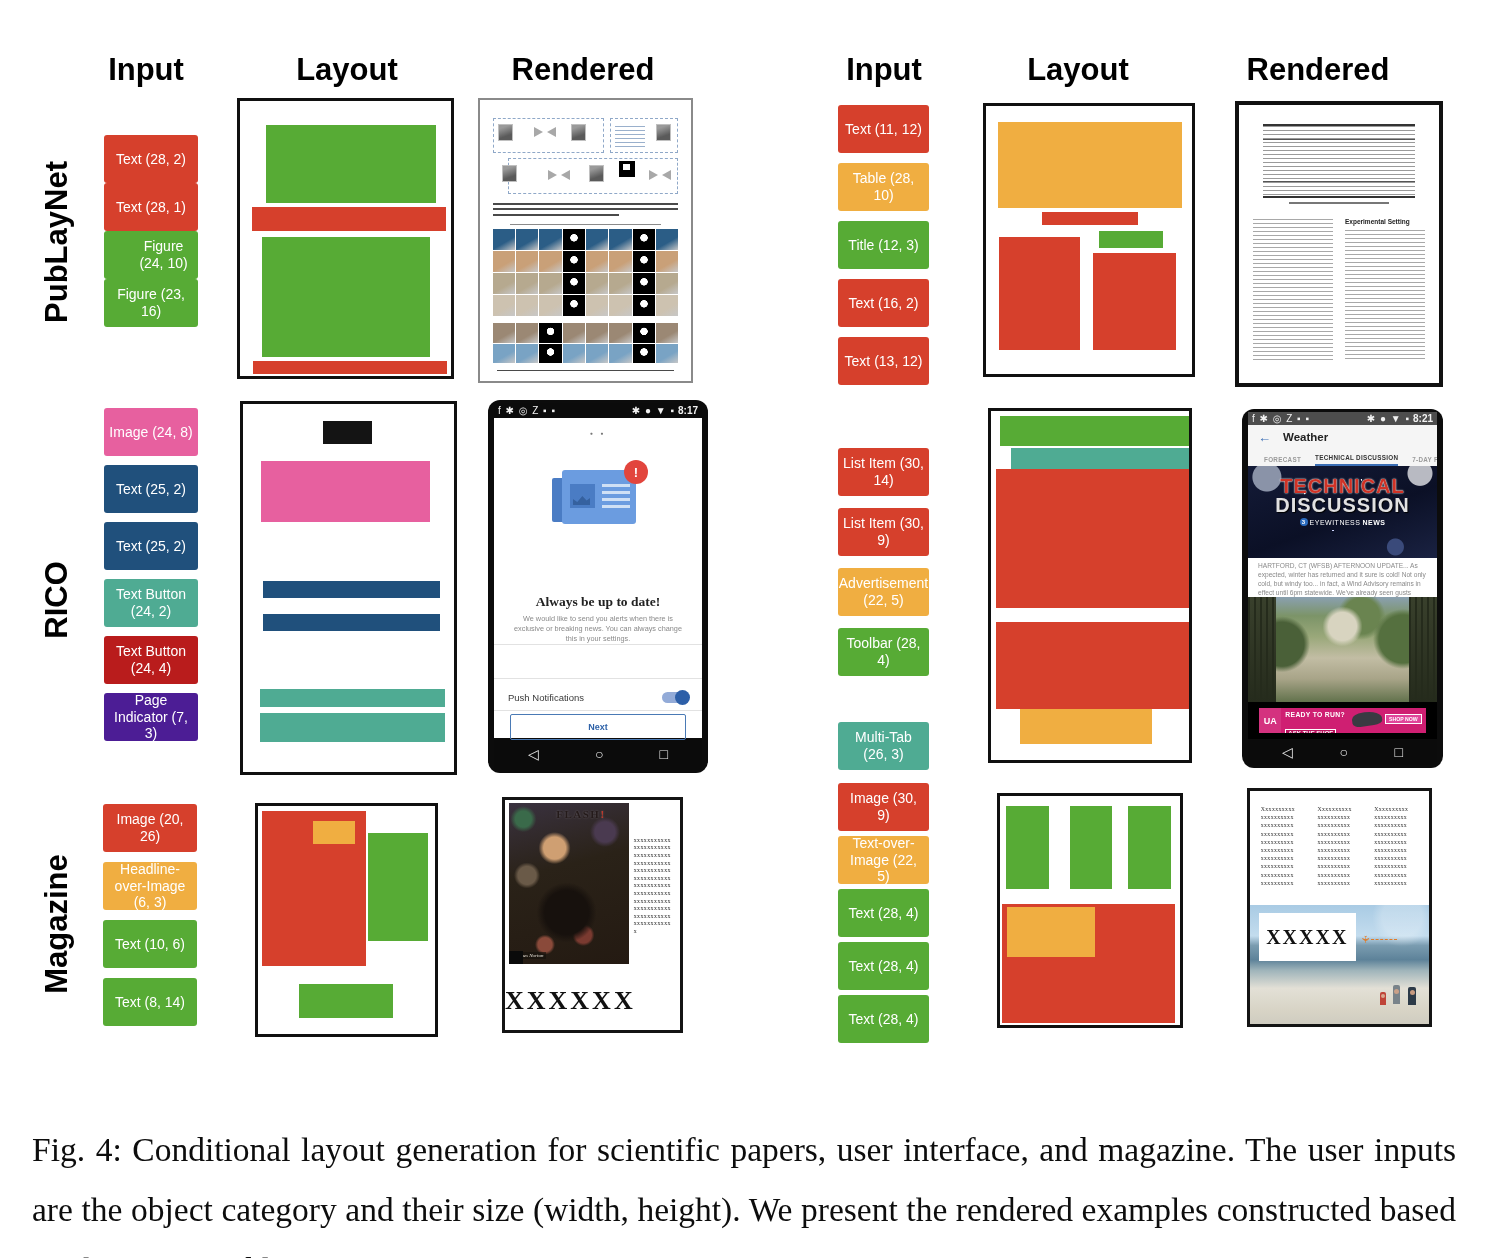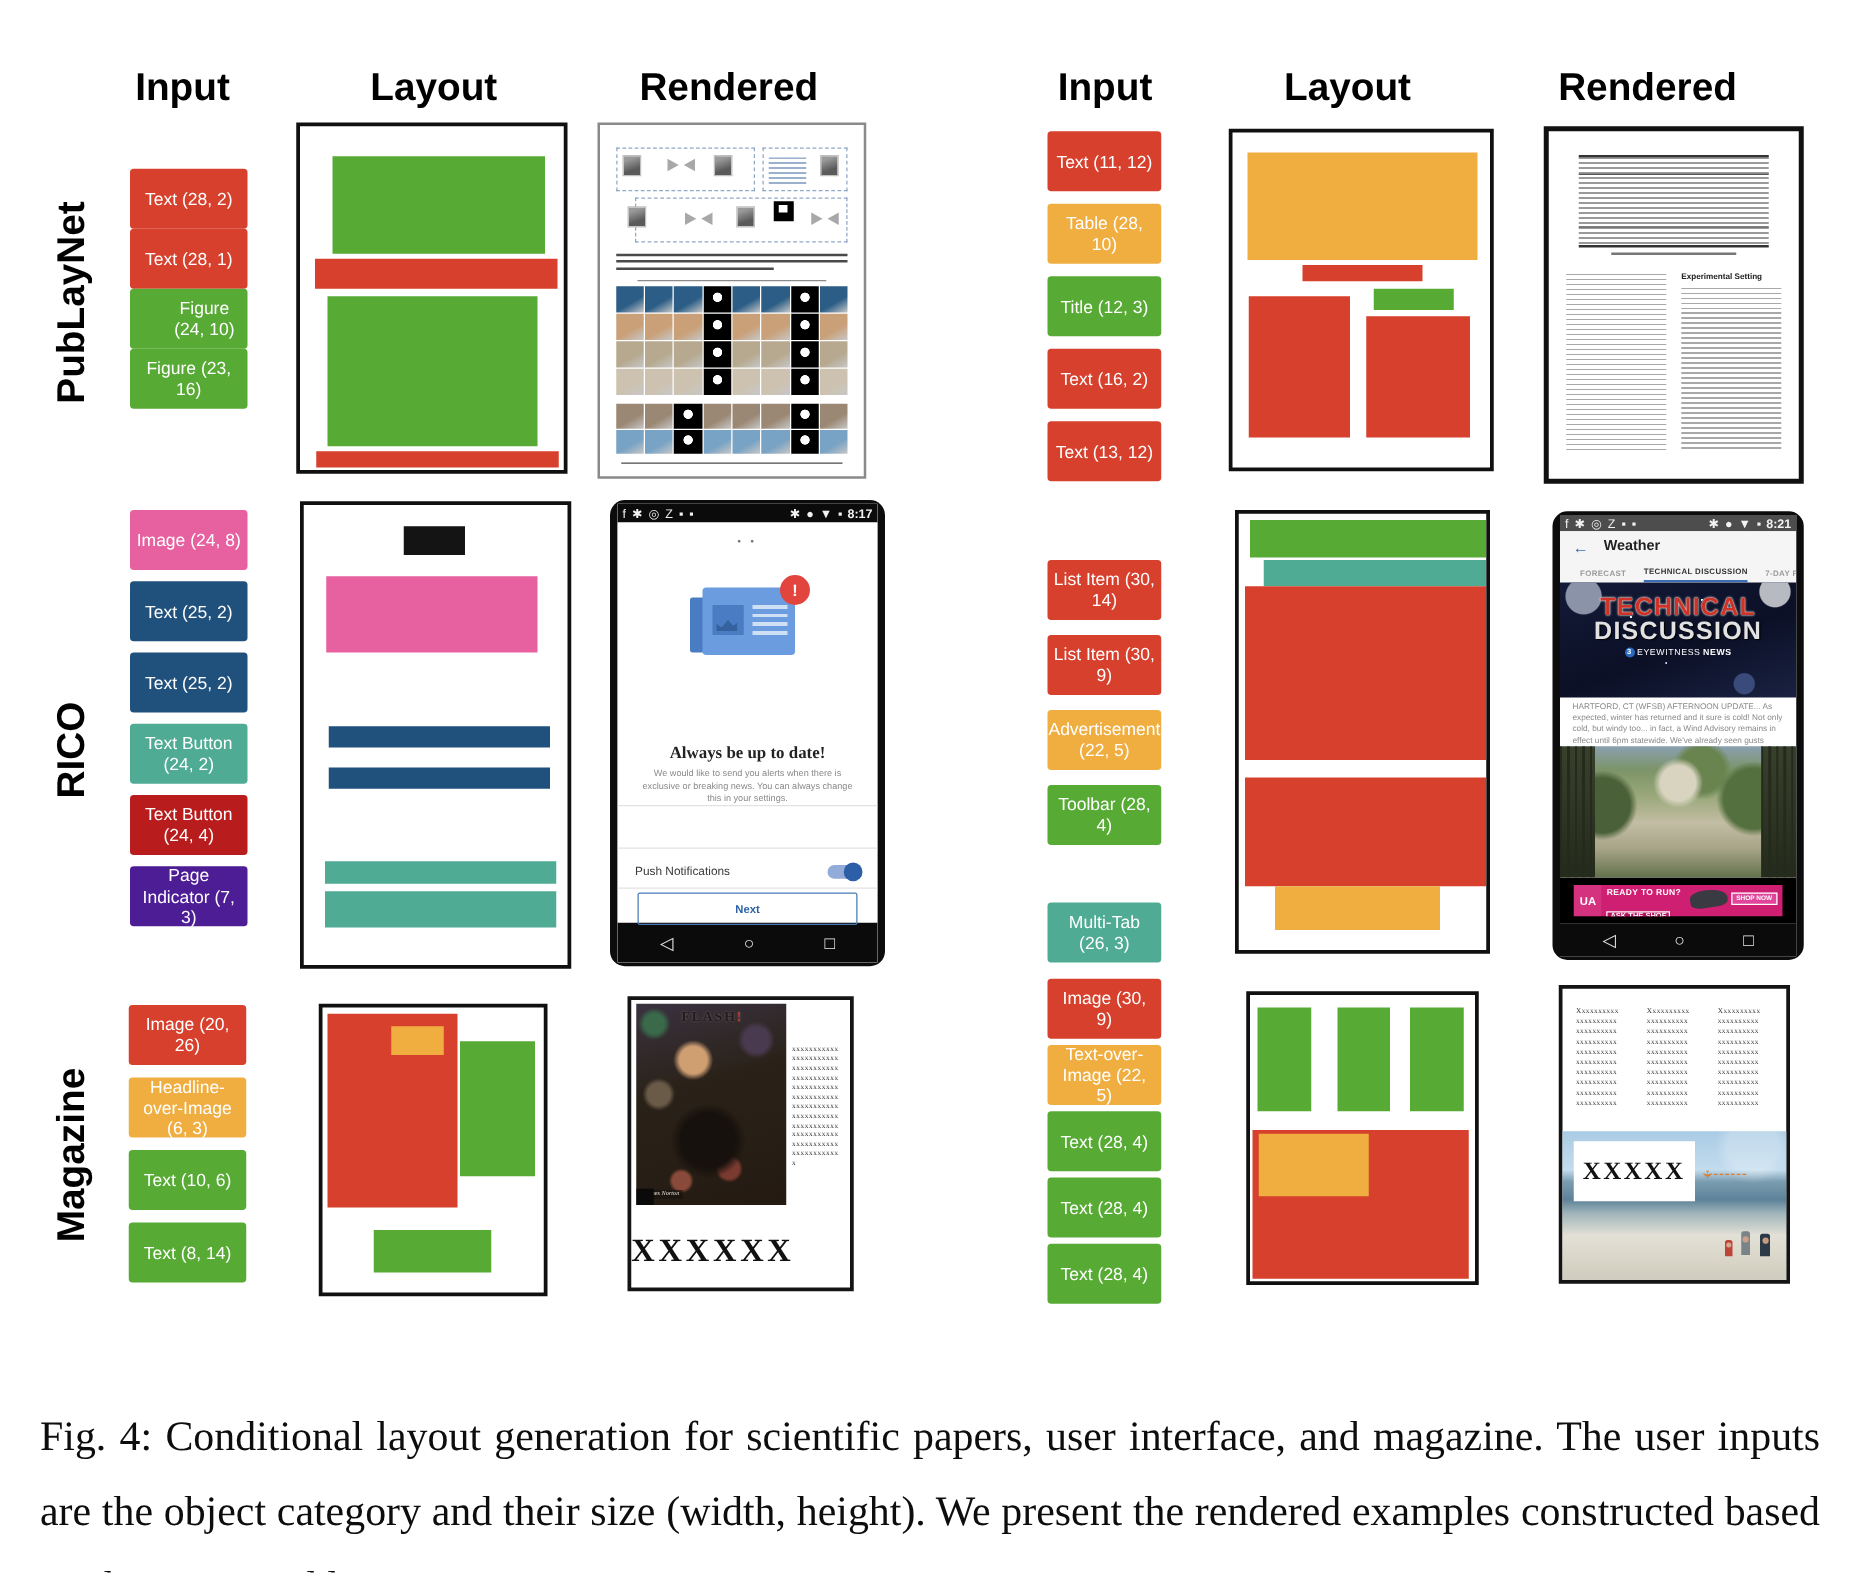--- a/index.html
+++ b/index.html
@@ -104,21 +104,21 @@
   .magpage{position:absolute;background:#fff;border:3px solid #141414;box-sizing:border-box;}
   .mag-photo{position:absolute;left:2%;top:1.5%;width:69%;height:70%;overflow:hidden;
      background:radial-gradient(circle 16px at 38% 28%,#cf9f72 0 11px,transparent 16px),
                 radial-gradient(circle 28px at 48% 68%,#17110d 0 22px,transparent 30px),
                 radial-gradient(circle 10px at 62% 82%,#7a3a30 0 8px,transparent 11px),
                 radial-gradient(circle 9px at 30% 88%,#8a4a3a 0 7px,transparent 10px),
                 radial-gradient(circle 12px at 12% 10%,#3a6a4a 0 8px,transparent 13px),
                 radial-gradient(circle 14px at 80% 18%,#4a3a50 0 10px,transparent 15px),
                 radial-gradient(circle 12px at 15% 45%,#6a5a48 0 9px,transparent 13px),
                 linear-gradient(165deg,#3a3240 0%,#2a2218 40%,#241a12 100%);}
-  .masthead{position:absolute;top:5px;left:1px;width:100%;text-align:center;font-family:"Liberation Serif",serif;
+  .masthead{position:absolute;top:5px;left:12px;width:100%;text-align:center;font-family:"Liberation Serif",serif;
      font-weight:bold;font-size:11px;letter-spacing:1.5px;color:#241a1a;text-shadow:0 0 2px rgba(255,255,255,.25);}
   .masthead b{color:#c0392b;}
   .credit{position:absolute;left:4px;bottom:5px;font-family:"Liberation Serif",serif;font-style:italic;font-size:5px;color:#e8e2d8;
      background:rgba(20,16,12,.6);padding:1px 3px;}
   .photo-corner{position:absolute;left:0;bottom:0;width:14px;height:13px;background:#0a0a0a;}
   .xside{position:absolute;left:73.5%;top:16%;width:25%;font-family:"Liberation Serif",serif;font-size:5.8px;
      line-height:7.6px;letter-spacing:.5px;color:#2a2a2a;white-space:nowrap;}
   .mag-headline{position:absolute;bottom:6%;left:0;width:100%;text-align:left;font-family:"Liberation Serif",serif;
      font-weight:bold;font-size:26px;letter-spacing:3px;color:#111;}
   .xcols{position:absolute;top:6%;left:6%;right:4%;height:39%;display:flex;gap:9px;}

